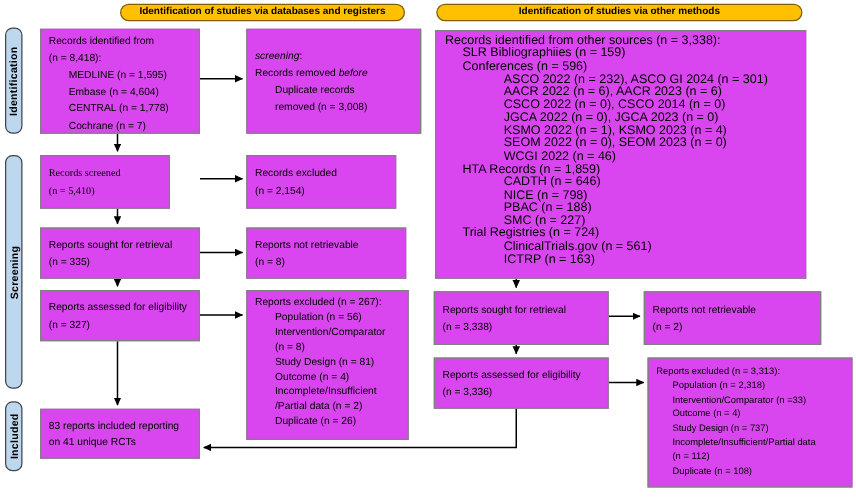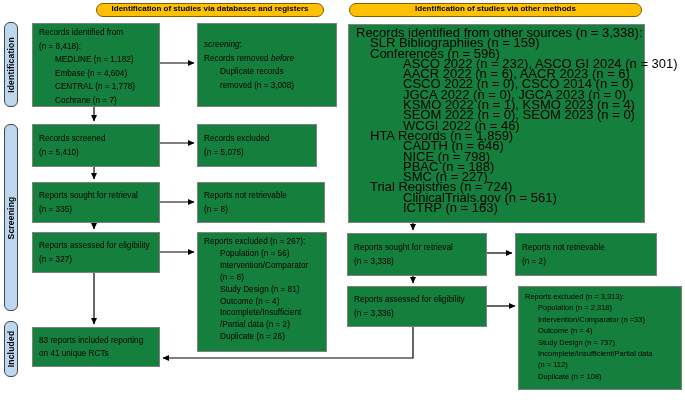--- a/index.html
+++ b/index.html
@@ -22,31 +22,31 @@
     border:1px solid var(--sidebar_border,#40464C);
     border-radius:6px;
     display:flex;align-items:center;justify-content:center;
     box-sizing:border-box;
   }
   .vtext{
     transform:rotate(-90deg);white-space:nowrap;
     font-size:8.5px;font-weight:700;letter-spacing:.2px;
   }
   .box{
-    position:absolute;background:#15803d;
+    position:absolute;background:#d946ef;
     border:1px solid var(--box_border,#808080);
     box-sizing:border-box;
     font-size:8.2px;line-height:13.5px;
     padding:2px 2px 2px 6px;
   }
   .box .ln{white-space:nowrap;}
   .box .ind1{padding-left:16px;}
   .center-v{display:flex;flex-direction:column;justify-content:center;}
   .box-excl-left{line-height:11.9px;padding-top:3px;}
-  .bigbox{font-size:13px;line-height:10.3px;padding:3px 2px 2px 7px;}
+  .bigbox{font-size:10px;line-height:10.3px;padding:3px 2px 2px 7px;}
   .bigbox .ind1{padding-left:14px;}
   .bigbox .ind2{padding-left:47px;}
   .smallbox{font-size:7.5px;line-height:11.4px;padding:4px 2px 2px 6px;}
   .smallbox .ind1{padding-left:13px;}
   .arrows{position:absolute;left:0;top:0;pointer-events:none;}
   .arrows g{stroke:var(--line,#000);}
   .arrows marker path{fill:var(--line,#000);stroke:none;}
 </style>
 </head>
 <body>
@@ -89,43 +89,43 @@
   <div class="pill" style="top:124px;height:187px;">
     <span class="vtext">Screening</span>
   </div>
   <div class="pill" style="top:321px;height:56px;">
     <span class="vtext">Included</span>
   </div>
 
   <div class="box" style="left:32px;top:23px;width:128px;height:84px;">
       <div class="ln ind0">Records identified from</div>
       <div class="ln ind0">(n = 8,418):</div>
-      <div class="ln ind1">MEDLINE (n = 1,182)</div>
+      <div class="ln ind1">MEDLINE (n = 1,595)</div>
       <div class="ln ind1">Embase (n = 4,604)</div>
       <div class="ln ind1">CENTRAL (n = 1,778)</div>
       <div class="ln ind1">Cochrane (n = 7)</div>
     </div>
 
   <div class="box center-v" style="left:197px;top:23px;width:140px;height:84px;">
     <div class="ln"><i>screening</i><span>:</span></div>
     <div class="ln"><span>Records removed </span><i>before</i></div>
     <div>
         <div class="ln ind1">Duplicate records</div>
         <div class="ln ind1">removed (n = 3,008)</div>
       </div>
   </div>
 
-  <div class="box center-v" style="left:32px;top:124px;width:128px;height:43px;">
+  <div class="box center-v" style="left:32px;top:124px;width:104px;height:43px;font-family:Liberation Serif, serif;">
       <div class="ln ind0">Records screened</div>
       <div class="ln ind0">(n = 5,410)</div>
     </div>
 
   <div class="box center-v" style="left:197px;top:124px;width:120px;height:43px;">
       <div class="ln ind0">Records excluded</div>
-      <div class="ln ind0">(n = 5,075)</div>
+      <div class="ln ind0">(n = 2,154)</div>
     </div>
 
   <div class="box center-v" style="left:32px;top:182px;width:128px;height:41px;">
       <div class="ln ind0">Reports sought for retrieval</div>
       <div class="ln ind0">(n = 335)</div>
     </div>
 
   <div class="box center-v" style="left:197px;top:182px;width:128px;height:41px;">
       <div class="ln ind0">Reports not retrievable</div>
       <div class="ln ind0">(n = 8)</div>

